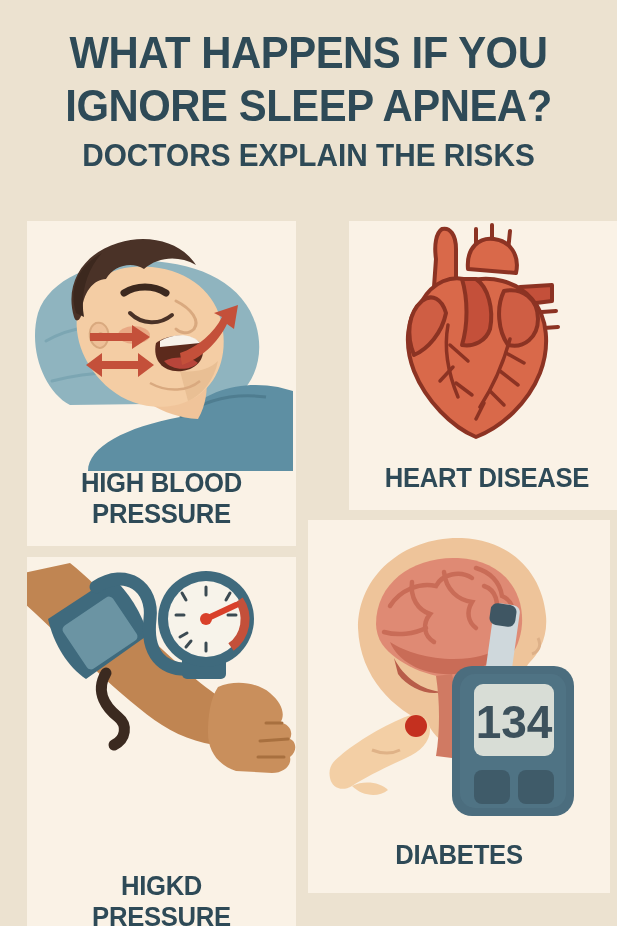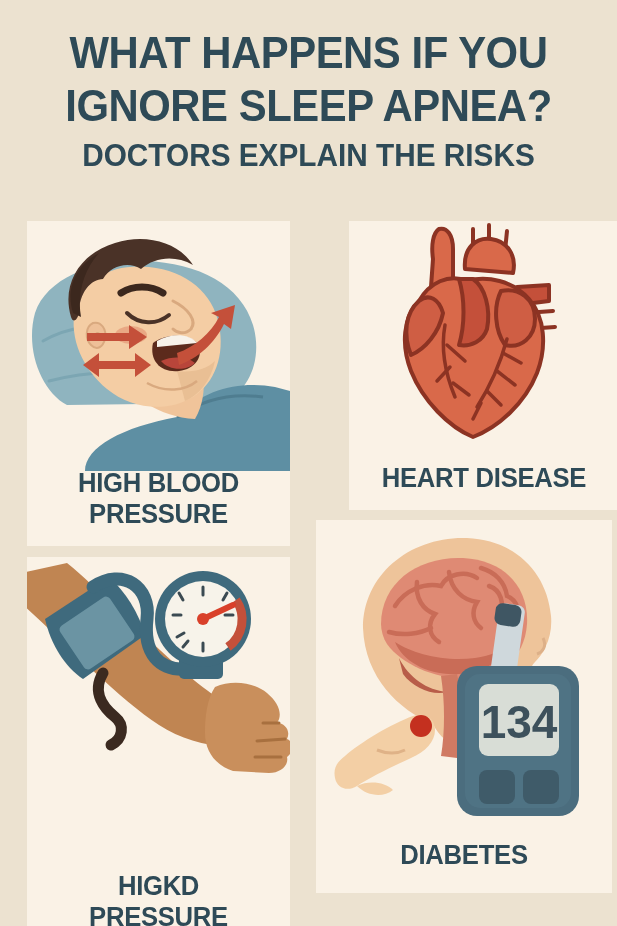--- a/index.html
+++ b/index.html
@@ -44,25 +44,26 @@
     letter-spacing: 0px;
     transform: scaleX(0.93);
     white-space: nowrap;
   }
 
   
   .panel {
     position: absolute;
     background: #faf2e6;
     overflow: hidden;
+    padding-left: 6px;
   }
   #panel-hbp      { left: 27px;  top: 221px; width: 263px; height: 325px; }
   #panel-heart    { left: 320px; top: 221px; width: 270px; height: 289px; margin-left: 29px; }
   #panel-cuff     { left: 27px;  top: 557px; width: 263px; height: 392px; }
-  #panel-diabetes { left: 316px; top: 520px; width: 296px; height: 373px; }
+  #panel-diabetes { left: 308px; top: 520px; width: 296px; height: 373px; }
 
   .panel-art {
     position: absolute;
     left: 0;
     top: 0;
     width: 100%;
   }
   .panel-label {
     position: absolute;
     left: 0;

